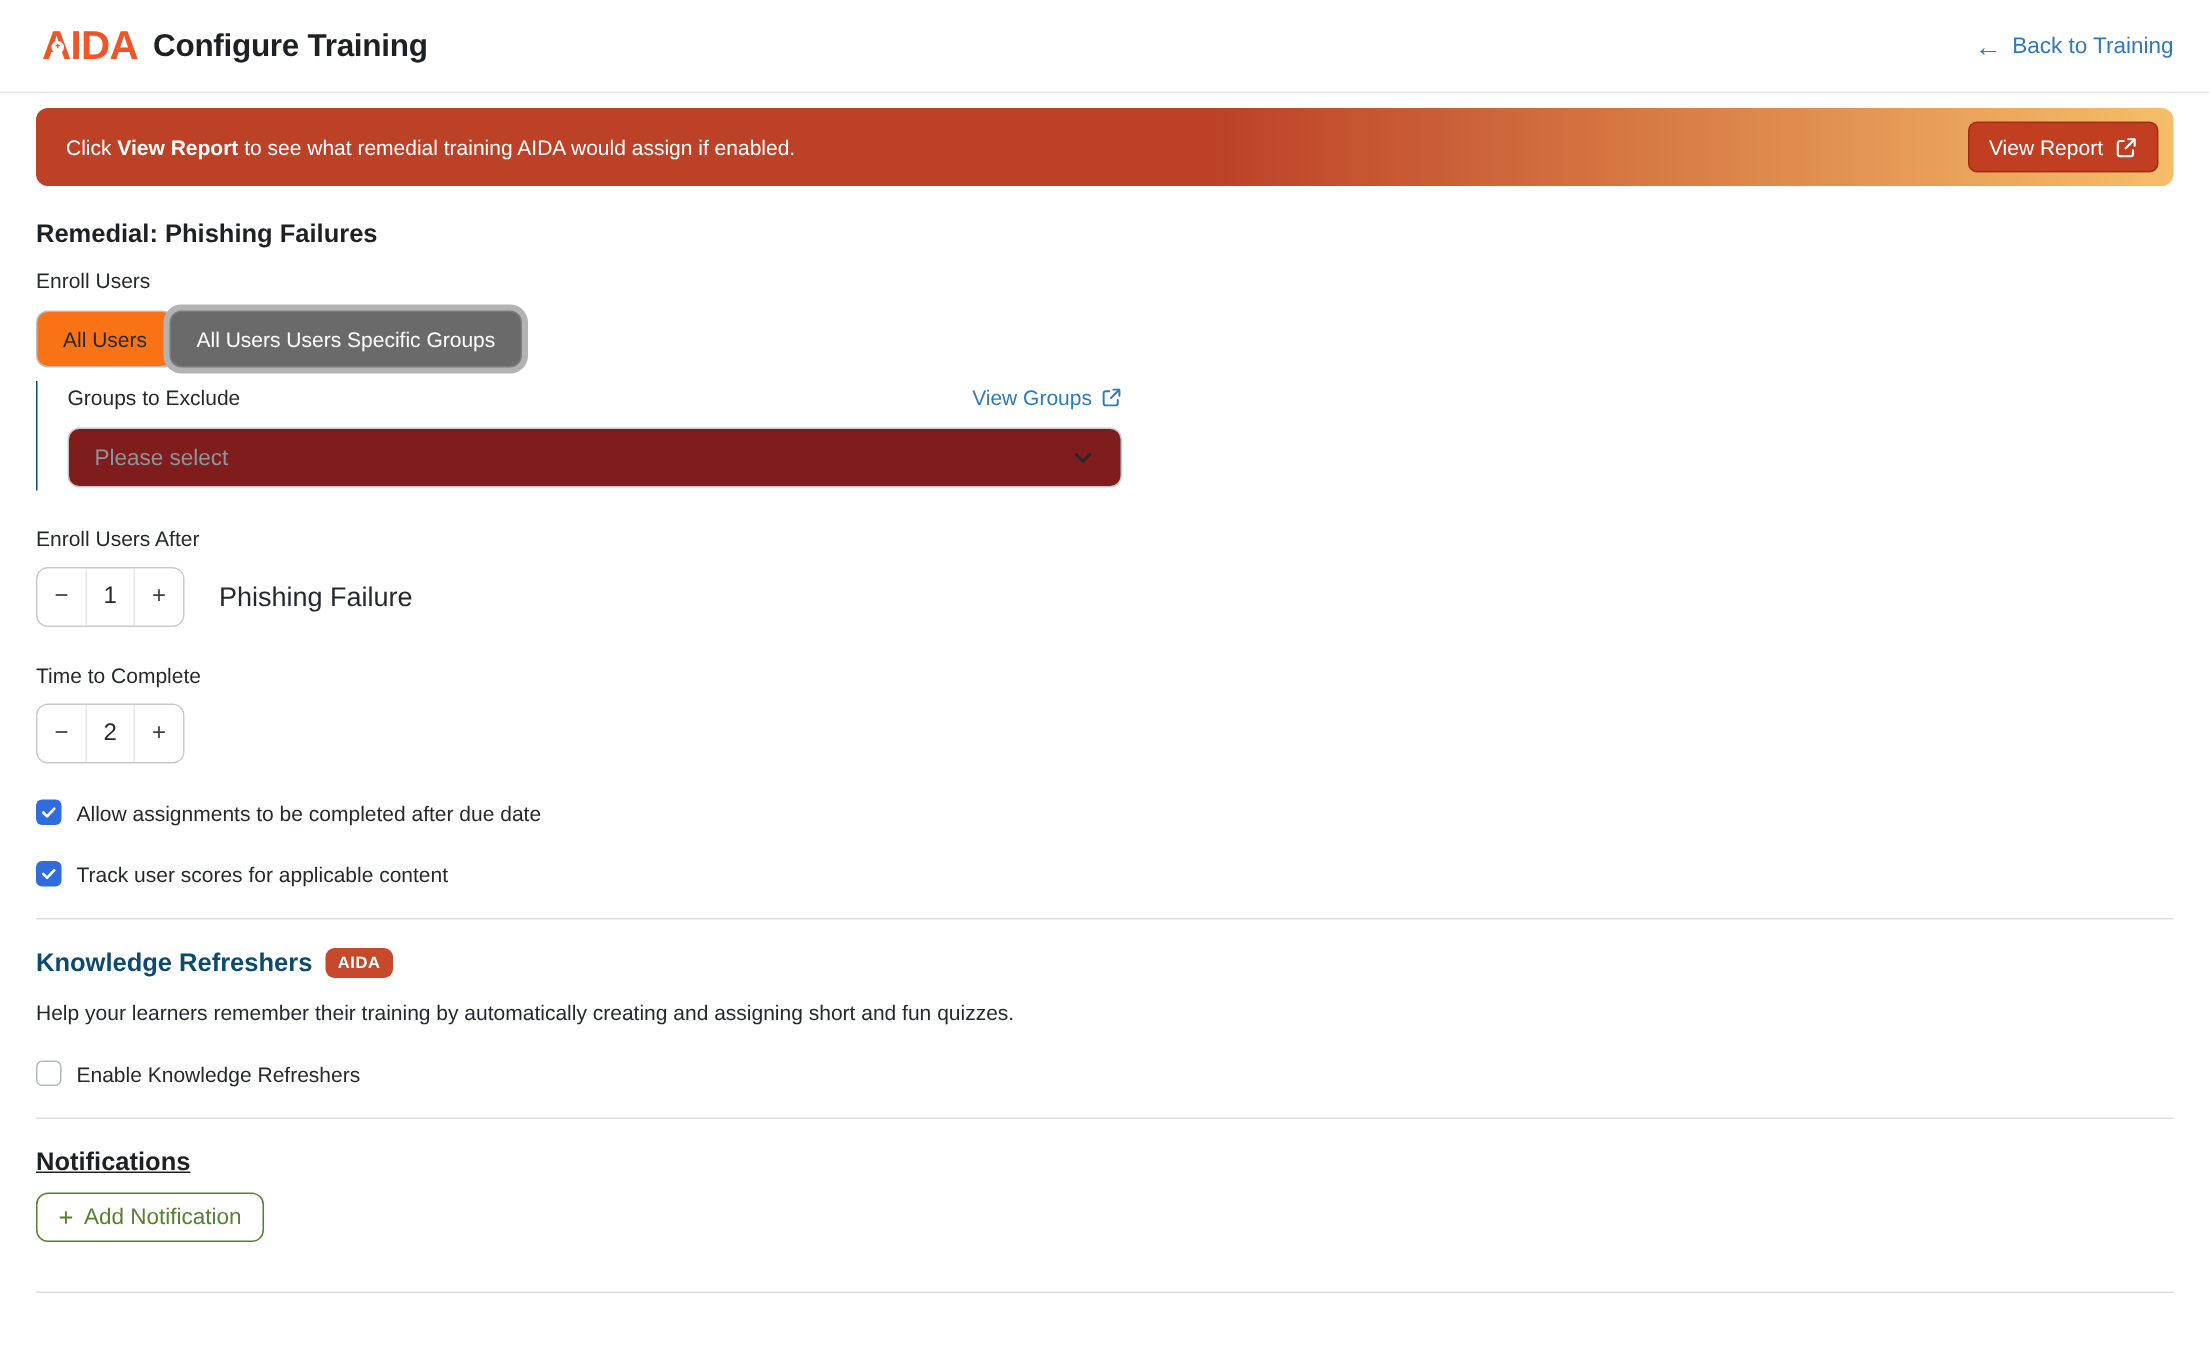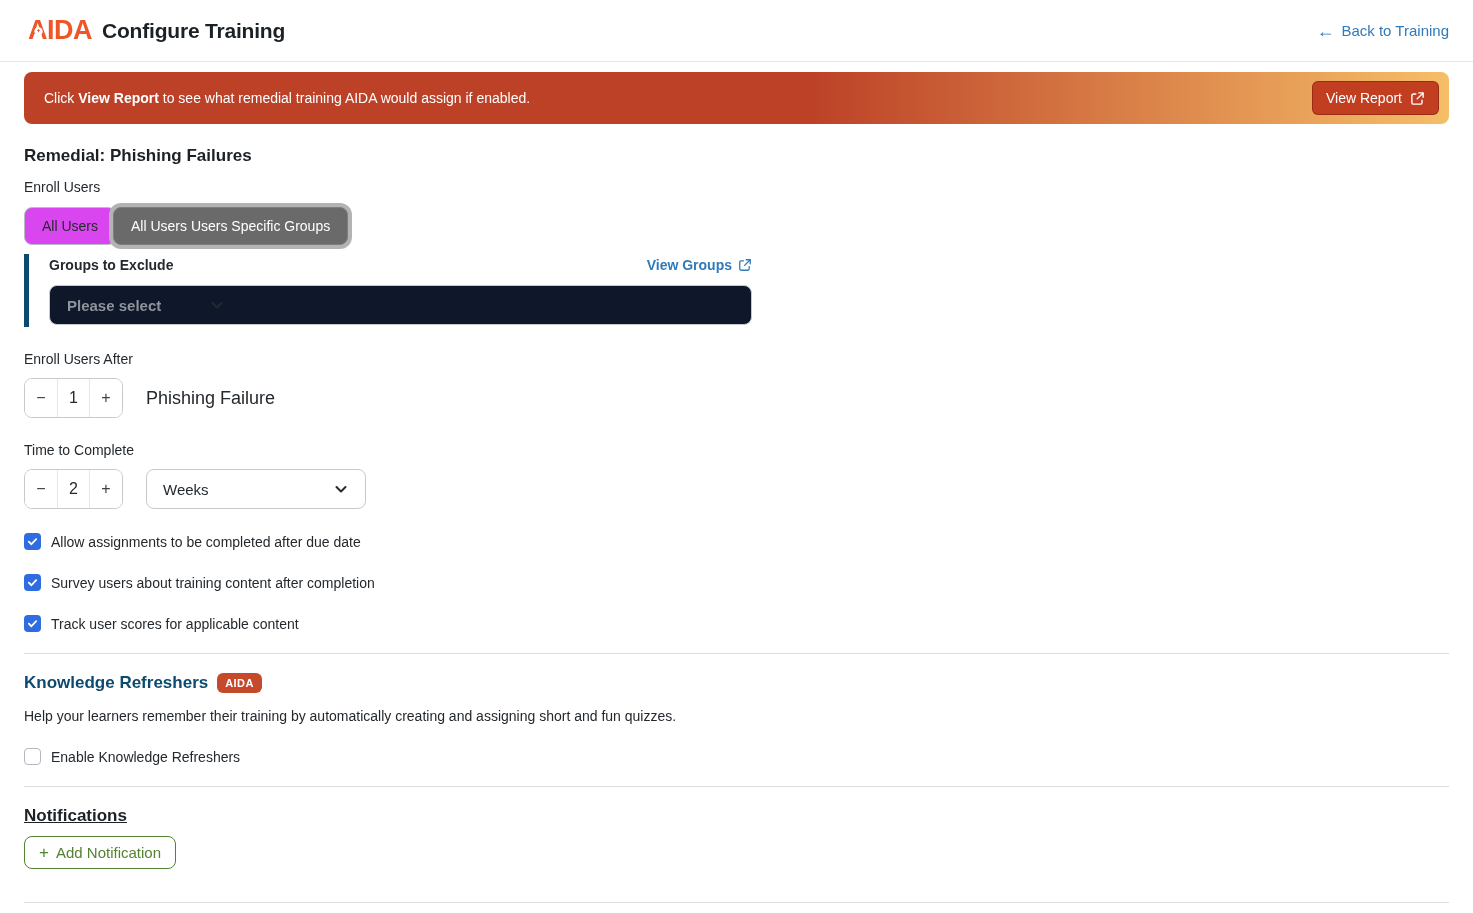--- a/index.html
+++ b/index.html
@@ -80,60 +80,59 @@
   .field-label { font-size: 14px; margin-top: 13px; color: var(--text-dark); }
 
   
   .toggle-group { display: flex; align-items: center; margin-top: 11px; height: 39px; }
   .toggle-btn {
     height: 38px;
     display: flex; align-items: center;
     padding: 0 17px;
     font-size: 14px;
     font-family: inherit;
-    background: #d946ef;
+    background: #f97316;
     border: 1px solid #b8bdc3;
     border-radius: 8px;
     color: var(--text-dark);
     cursor: pointer;
   }
   .toggle-btn.selected {
     background: var(--toggle-dark);
     border: 1px solid #7d7d7d;
     color: #fff;
     box-shadow: 0 0 0 4px #b3b3b3;
     margin-left: -3px;
     position: relative;
     z-index: 2;
   }
 
   
   .sub-section {
     margin-top: 9px;
     margin-left: 0;
-    border-left: 5px solid #0c4a6e;
+    border-left: 1px solid #0c4a6e;
     padding: 3px 0 2px 20px;
     width: 724px;
-    font-weight: bold;
   }
   .sub-row { display: flex; align-items: center; justify-content: space-between; width: 703px; }
   .sub-label { font-size: 14px; }
   .view-link {
     display: flex; align-items: center; gap: 6px;
     color: var(--link-blue); font-size: 14px; text-decoration: none; cursor: pointer;
   }
   .select-box {
     margin-top: 12px;
     width: 703px; height: 40px;
     border: 1px solid var(--border-gray);
     border-radius: 8px;
-    display: flex; align-items: center; justify-content: flex-start;
+    display: flex; align-items: center; justify-content: space-between;
     padding: 0 17px;
     font-size: 15px;
-    background: #0f172a;
+    background: #7f1d1d;
     cursor: pointer;
     gap: 48px;
   }
   .placeholder { color: #8d949c; }
 
   
   .stepper-row { display: flex; align-items: center; margin-top: 11px; }
   .stepper {
     display: flex; align-items: stretch;
     height: 40px;
@@ -303,47 +302,31 @@
     <span class="stepper-unit">Phishing Failure</span>
   </div>
 
   <div class="field-label mt-sm">Time to Complete</div>
   <div class="stepper-row">
     <div class="stepper">
       <button class="step-btn">−</button>
       <span class="step-value">2</span>
       <button class="step-btn">+</button>
     </div>
-    <div class="unit-select">
-      <span>Weeks</span>
-      <span class="icon">
-        <svg width="16" height="16" viewBox="0 0 16 16" fill="none">
-            <path d="M3.5 6 L8 10.5 L12.5 6" stroke="#24292e" stroke-width="2" stroke-linecap="round" stroke-linejoin="round"></path>
-          </svg>
-      </span>
-    </div>
   </div>
 
   <label class="check-row">
     <span class="cb checked">
       <svg width="11" height="11" viewBox="0 0 12 12" fill="none">
           <path d="M2 6.2 L4.8 9 L10 3.4" stroke="#fff" stroke-width="2" stroke-linecap="round" stroke-linejoin="round"></path>
         </svg>
     </span>
     <span>Allow assignments to be completed after due date</span>
   </label>
 
-  <label class="check-row">
-    <span class="cb checked">
-      <svg width="11" height="11" viewBox="0 0 12 12" fill="none">
-          <path d="M2 6.2 L4.8 9 L10 3.4" stroke="#fff" stroke-width="2" stroke-linecap="round" stroke-linejoin="round"></path>
-        </svg>
-    </span>
-    <span>Survey users about training content after completion</span>
-  </label>
 
   <label class="check-row">
     <span class="cb checked">
       <svg width="11" height="11" viewBox="0 0 12 12" fill="none">
           <path d="M2 6.2 L4.8 9 L10 3.4" stroke="#fff" stroke-width="2" stroke-linecap="round" stroke-linejoin="round"></path>
         </svg>
     </span>
     <span>Track user scores for applicable content</span>
   </label>
 

